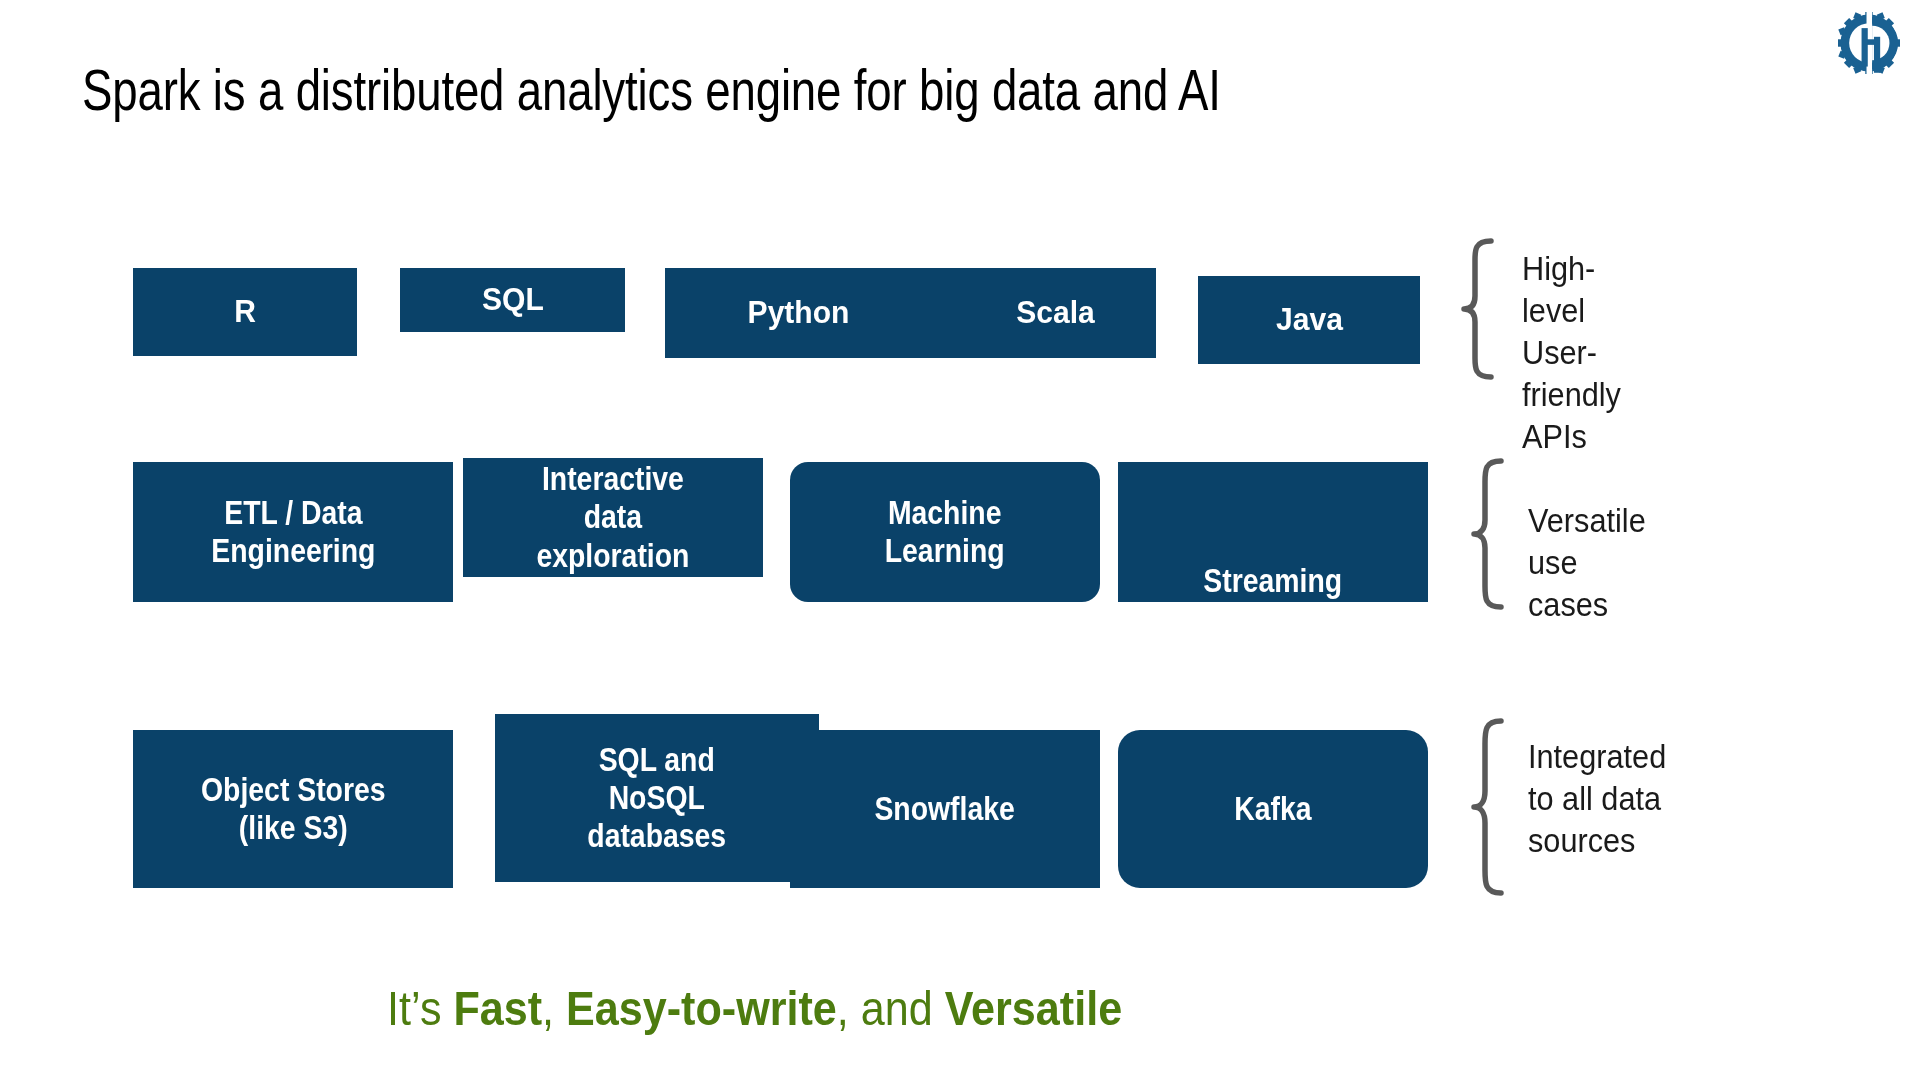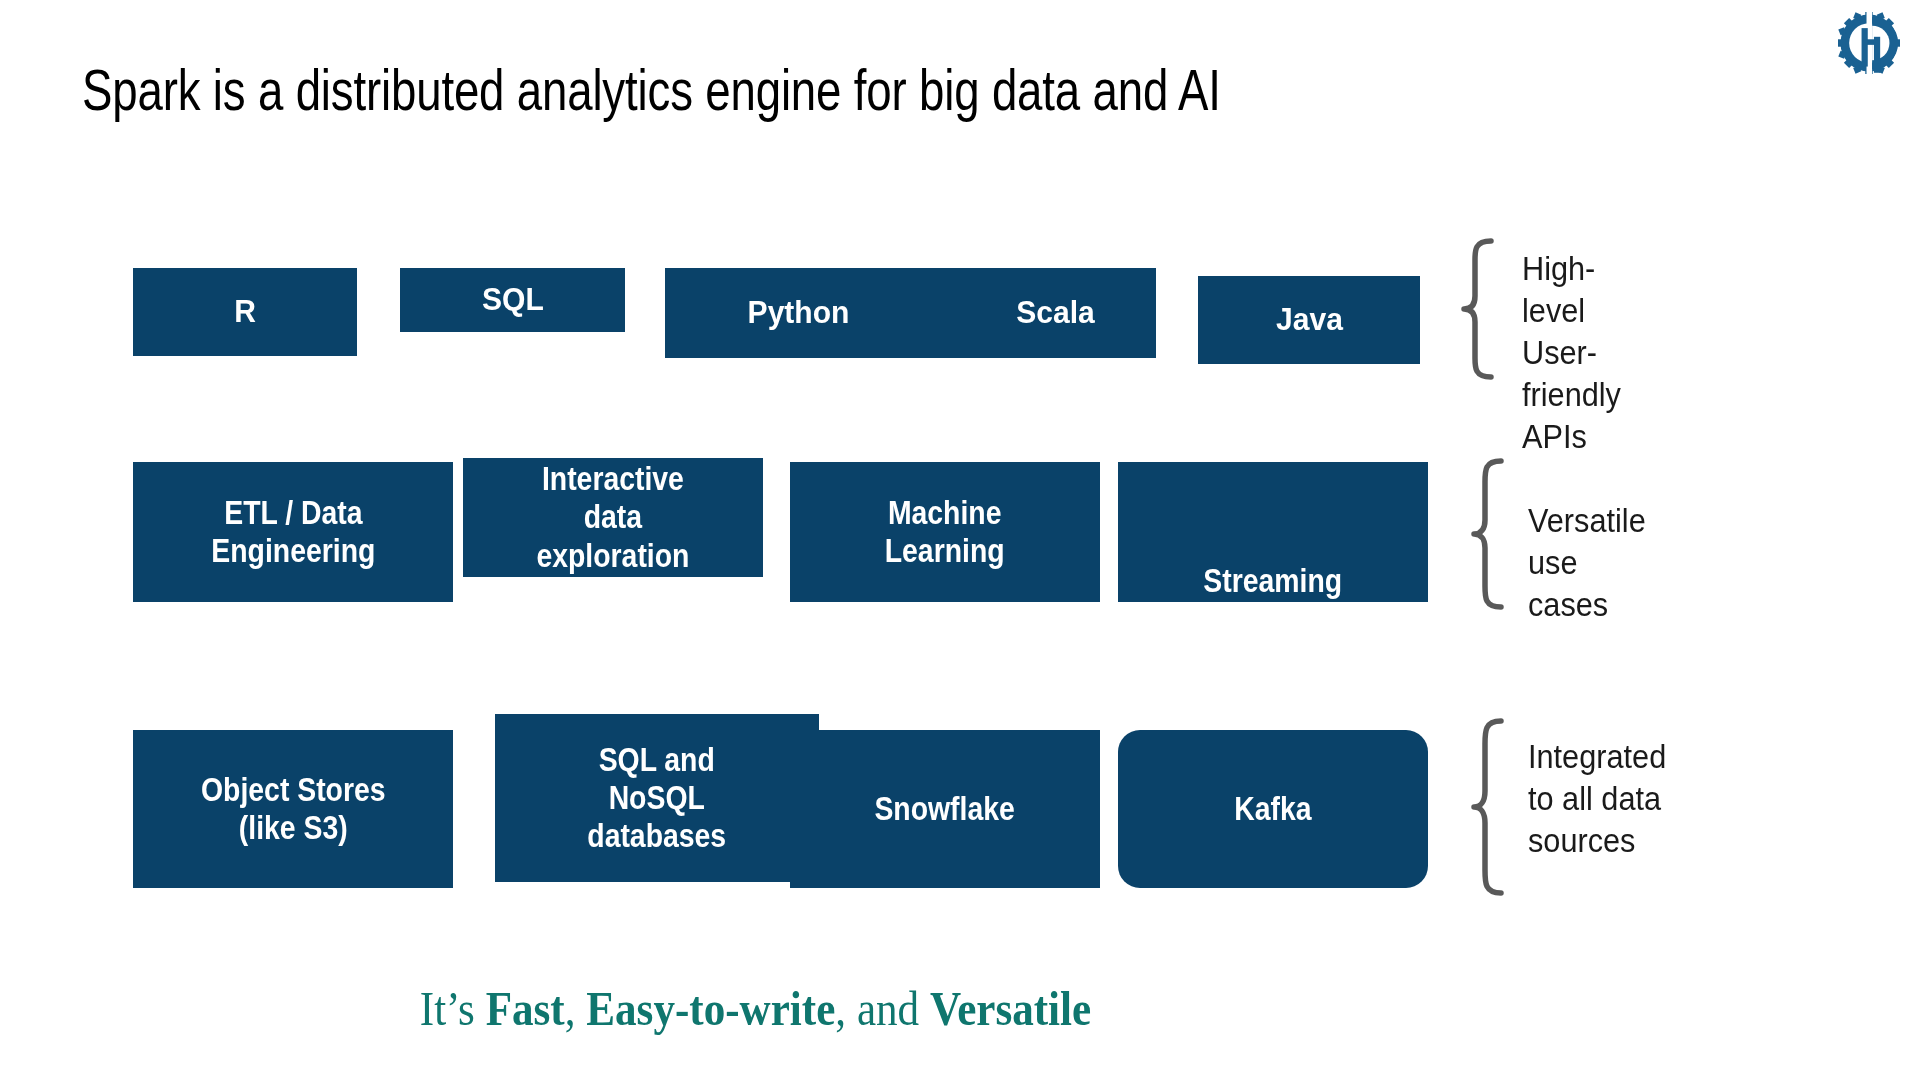--- a/index.html
+++ b/index.html
@@ -78,23 +78,22 @@
     transform-origin:left center;
   }
 
   
   #caption {
     position:absolute;
     left:0; top:980px;
     width:1510px;
     text-align:center;
     font-size:49px;
-    color:#0f766e;
+    color:#4d7c0f;
     white-space:nowrap;
-    font-family:Liberation Serif, serif;
   }
   #caption .cap-inner { display:inline-block; transform:scaleX(0.88); transform-origin:center center; }
   #caption .reg { font-weight:400; }
   #caption .bold { font-weight:700; }
 </style>
 </head>
 <body>
 
 <div id="slide">
 
@@ -171,21 +170,21 @@
   <div class="row row2">
     <div class="box" style="left:133px; top:462px; width:320px; height:140px;">
       <span class="lbl">ETL / Data
 Engineering</span>
     </div>
     <div class="box" style="left:463px; top:458px; width:300px; height:119px;">
       <span class="lbl">Interactive
 data
 exploration</span>
     </div>
-    <div class="box" style="left:790px; top:462px; width:310px; height:140px;">
+    <div class="box" style="left:790px; top:462px; width:310px; height:140px;border-radius:18px;">
       <span class="lbl">Machine
 Learning</span>
     </div>
     <div class="box" style="left:1118px; top:462px; width:310px; height:140px;align-items:flex-end;">
       <span class="lbl">Streaming</span>
     </div>
 
     <div class="brace" style="left:1471px; top:458px;">
       <svg width="36" height="152" viewBox="0 0 36 152">
         <path d="M30 3 C14 3 14 12 14 24 L14 62 C14 71 10 76 3 76

